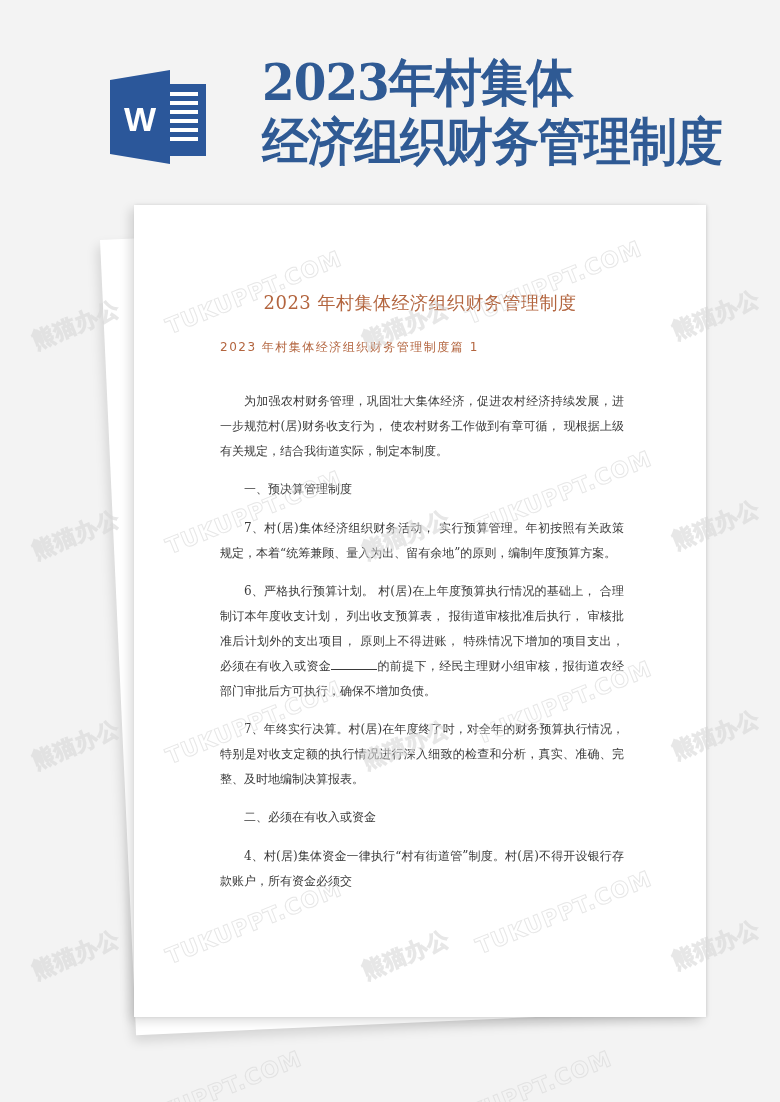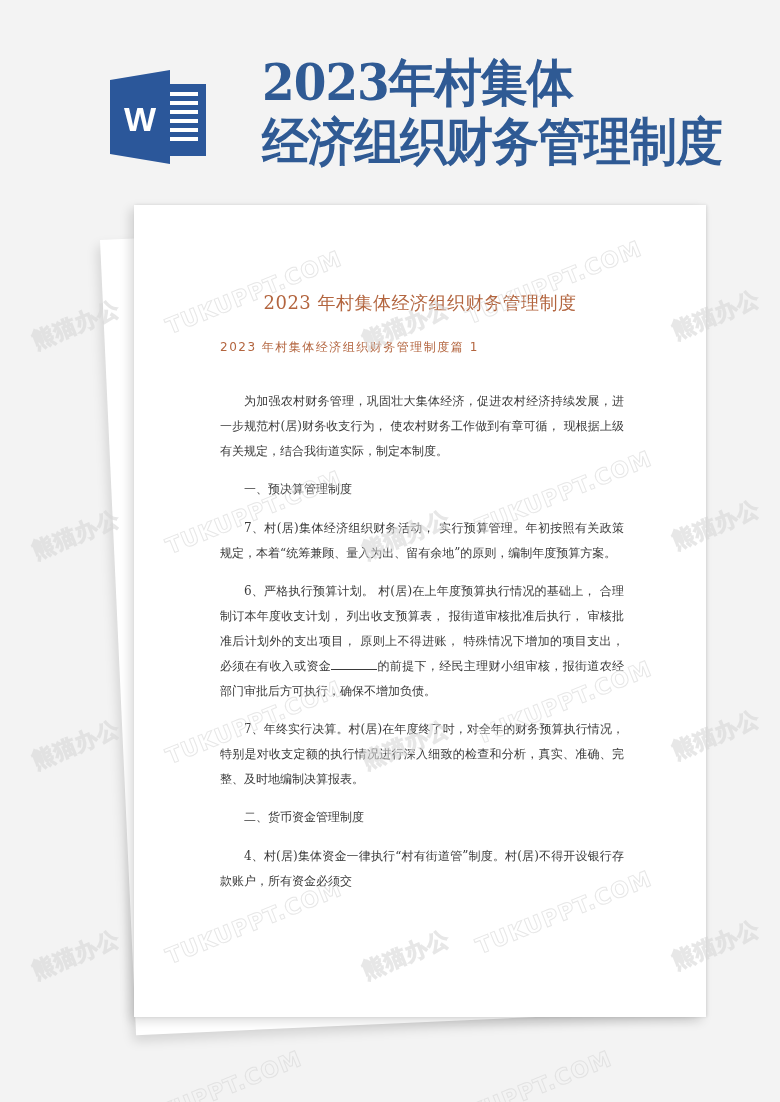--- a/index.html
+++ b/index.html
@@ -143,21 +143,21 @@
 
 <div class="paper-front">
   <div class="doc-title">2023 年村集体经济组织财务管理制度</div>
   <div class="doc-subtitle">2023 年村集体经济组织财务管理制度篇 1</div>
   <div class="body-text">
     <p>为加强农村财务管理，巩固壮大集体经济，促进农村经济持续发展，进一步规范村(居)财务收支行为， 使农村财务工作做到有章可循， 现根据上级有关规定，结合我街道实际，制定本制度。</p>
     <p class="heading">一、预决算管理制度</p>
     <p>7、村(居)集体经济组织财务活动， 实行预算管理。年初按照有关政策规定，本着“统筹兼顾、量入为出、留有余地”的原则，编制年度预算方案。</p>
     <p><span>6、严格执行预算计划。 村(居)在上年度预算执行情况的基础上， 合理制订本年度收支计划， 列出收支预算表， 报街道审核批准后执行， 审核批准后计划外的支出项目， 原则上不得进账， 特殊情况下增加的项目支出， 必须在有收入或资金</span><span class="blank"></span><span>的前提下，经民主理财小组审核，报街道农经部门审批后方可执行，确保不增加负债。</span></p>
     <p>7、年终实行决算。村(居)在年度终了时，对全年的财务预算执行情况，特别是对收支定额的执行情况进行深入细致的检查和分析，真实、准确、完整、及时地编制决算报表。</p>
-    <p class="heading">二、货币资金管理制度</p>
+    <p class="heading">二、必须在有收入或资金</p>
     <p>4、村(居)集体资金一律执行“村有街道管”制度。村(居)不得开设银行存款账户，所有资金必须交</p>
   </div>
 </div>
 
 <div class="wm" style="left:160px; top:280px;">TUKUPPT.COM</div>
 <div class="wm" style="left:360px; top:310px;">熊猫办公</div>
 <div class="wm" style="left:460px; top:270px;">TUKUPPT.COM</div>
 <div class="wm" style="left:670px; top:300px;">熊猫办公</div>
 <div class="wm" style="left:30px; top:310px;">熊猫办公</div>
 <div class="wm" style="left:160px; top:500px;">TUKUPPT.COM</div>

